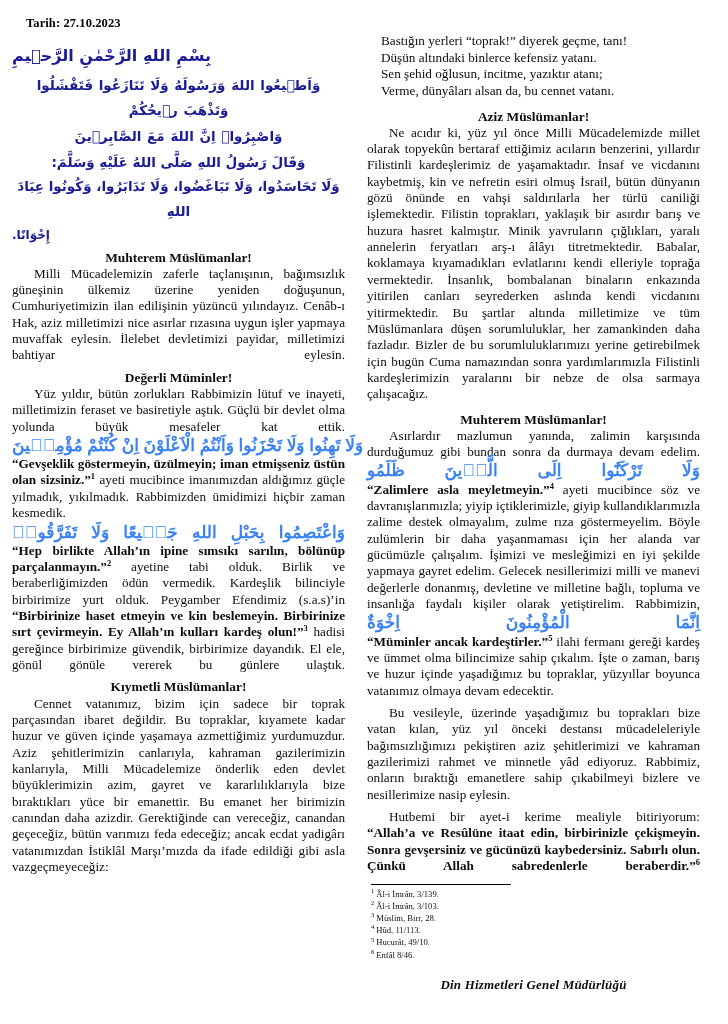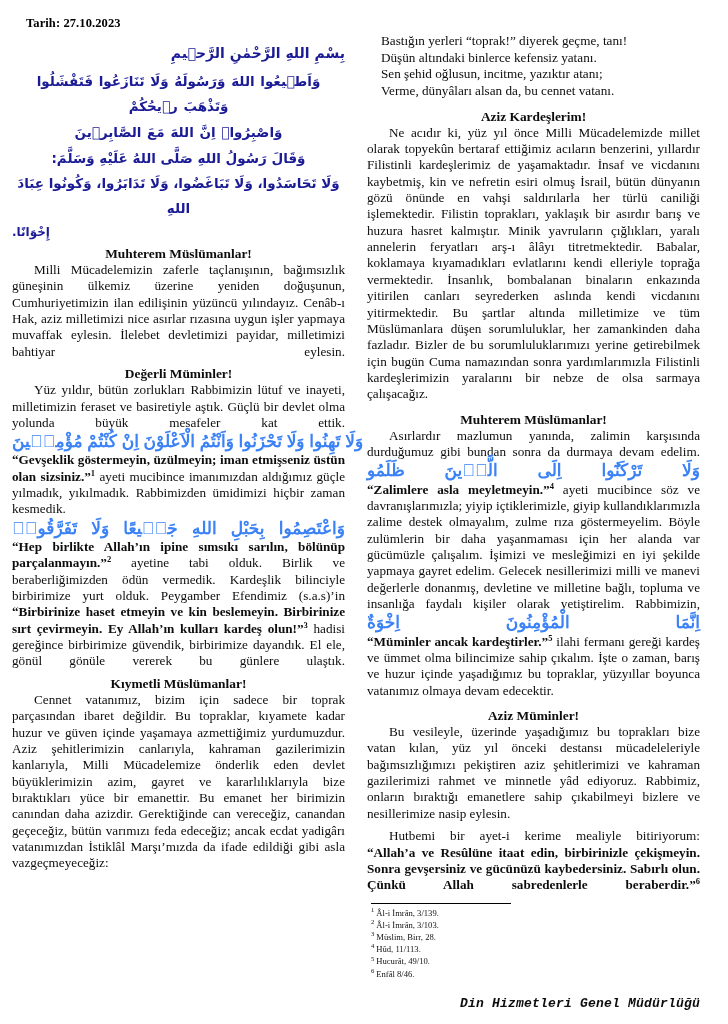--- a/index.html
+++ b/index.html
@@ -43,24 +43,24 @@
   
   .arabic {
     direction: rtl;
     color: #1b1b96;
     font-family: "DejaVu Sans", sans-serif;
     font-weight: bold;
     text-align: center;
     line-height: 1.85;
   }
   .besmele {
-    font-size: 14px;
+    font-size: 16px;
     letter-spacing: -0.5px;
     margin: 8px 0 2px 0;
-    text-align: right;
+    text-align: left;
   }
   .ayet-block {
     font-size: 13.5px;
     margin: 0 0 1px 0;
     text-align: center;
     word-spacing: 1px;
   }
   .hadis-intro { font-size: 13.5px; }
   .hadis-line { font-size: 13.5px; text-align: center; }
   .hadis-end { font-size: 12px; text-align: left; padding-left: 0; }
@@ -133,26 +133,25 @@
   }
   .footnotes div { white-space: nowrap; }
   .footnotes sup {
     font-size: 6.6px;
     vertical-align: super;
     line-height: 0;
     margin-right: 2px;
   }
   .signature {
     margin-top: 16px;
-    text-align: right;
+    text-align: center;
     font-weight: bold;
     font-style: italic;
     font-size: 13px;
     letter-spacing: 0.2px;
-    font-family: Liberation Mono, monospace;
   }
   .spacer-sm { height: 6px; }
   .spacer-xs { height: 3px; }
 </style>
 </head>
 <body>
 
 <div class="page">
 
   <div class="date-line">Tarih: 27.10.2023</div>
@@ -192,36 +191,35 @@
     <div class="col col-right">
 
       <div class="poem">
         <div>Bastığın yerleri “toprak!” diyerek geçme, tanı!</div>
         <div>Düşün altındaki binlerce kefensiz yatanı.</div>
         <div>Sen şehid oğlusun, incitme, yazıktır atanı;</div>
         <div>Verme, dünyâları alsan da, bu cennet vatanı.</div>
       </div>
 
       <div class="spacer-sm"></div>
-      <div class="addressee">Aziz Kardeşlerim!</div>
+      <div class="addressee">Aziz Müslümanlar!</div>
       <p class="body last-normal">Ne acıdır ki, yüz yıl önce Milli Mücadelemizde millet olarak topyekûn bertaraf ettiğimiz acıların benzerini, yıllardır Filistinli kardeşlerimiz de yaşamaktadır. İnsaf ve vicdanını kaybetmiş, kin ve nefretin esiri olmuş İsrail, bütün dünyanın gözü önünde en vahşi saldırılarla her türlü caniliği işlemektedir. Filistin toprakları, yaklaşık bir asırdır barış ve huzura hasret kalmıştır. Minik yavruların çığlıkları, yaralı annelerin feryatları arş-ı âlâyı titretmektedir. Babalar, koklamaya kıyamadıkları evlatlarını kendi elleriyle toprağa vermektedir. İnsanlık, bombalanan binaların enkazında yitirilen canları seyrederken aslında kendi vicdanını yitirmektedir. Bu şartlar altında milletimize ve tüm Müslümanlara düşen sorumluluklar, her zamankinden daha fazladır. Bizler de bu sorumluluklarımızı yerine getirebilmek için bugün Cuma namazından sonra yardımlarımızla Filistinli kardeşlerimizin yaralarını bir nebze de olsa sarmaya çalışacağız.</p>
 
       <div class="spacer-sm"></div>
       <div class="addressee">Muhterem Müslümanlar!</div>
 
       <p class="body"><span>Asırlardır mazlumun yanında, zalimin karşısında durduğumuz gibi bundan sonra da durmaya devam edelim.</span>
         <span class="arabic-inline">وَلَا تَرْكَنُٓوا اِلَى الَّذ۪ينَ ظَلَمُو</span>
       </p>
       <p class="body noindent"><b class="q">“Zalimlere asla meyletmeyin.”</b><sup class="fn">4</sup> <span>ayeti mucibince söz ve davranışlarımızla; yiyip içtiklerimizle, giyip kullandıklarımızla zalime destek olmayalım, zulme rıza göstermeyelim. Böyle zulümlerin bir daha yaşanmaması için her alanda var gücümüzle çalışalım. İşimizi ve mesleğimizi en iyi şekilde yapmaya gayret edelim. Gelecek nesillerimizi milli ve manevi değerlerle donanmış, devletine ve milletine bağlı, topluma ve insanlığa faydalı kişiler olarak yetiştirelim. Rabbimizin,</span>
         <span class="arabic-inline">اِنَّمَا الْمُؤْمِنُونَ اِخْوَةٌ</span>
       </p>
       <p class="body noindent last-normal"><b class="q">“Müminler ancak kardeştirler.”</b><sup class="fn">5</sup> <span>ilahi fermanı gereği kardeş ve ümmet olma bilincimize sahip çıkalım. İşte o zaman, barış ve huzur içinde yaşadığımız bu topraklar, yüzyıllar boyunca vatanımız olmaya devam edecektir.</span></p>
 
       <div class="spacer-sm"></div>
-      <div class="addressee">Aziz Müminler!</div>
       <p class="body last-normal">Bu vesileyle, üzerinde yaşadığımız bu toprakları bize vatan kılan, yüz yıl önceki destansı mücadeleleriyle bağımsızlığımızı pekiştiren aziz şehitlerimizi ve kahraman gazilerimizi rahmet ve minnetle yâd ediyoruz. Rabbimiz, onların bıraktığı emanetlere sahip çıkabilmeyi bizlere ve nesillerimize nasip eylesin.</p>
 
       <div class="spacer-sm"></div>
       <p class="body"><span>Hutbemi bir ayet-i kerime mealiyle bitiriyorum:</span></p>
       <p class="body noindent"><b class="q">“Allah’a ve Resûlüne itaat edin, birbirinizle çekişmeyin. Sonra gevşersiniz ve gücünüzü kaybedersiniz. Sabırlı olun. Çünkü Allah sabredenlerle beraberdir.”</b><sup class="fn">6</sup></p>
 
       <hr class="footnote-rule">
 
       <div class="footnotes">
         <div><sup>1</sup><span>Âl-i İmrân, 3/139.</span></div>

